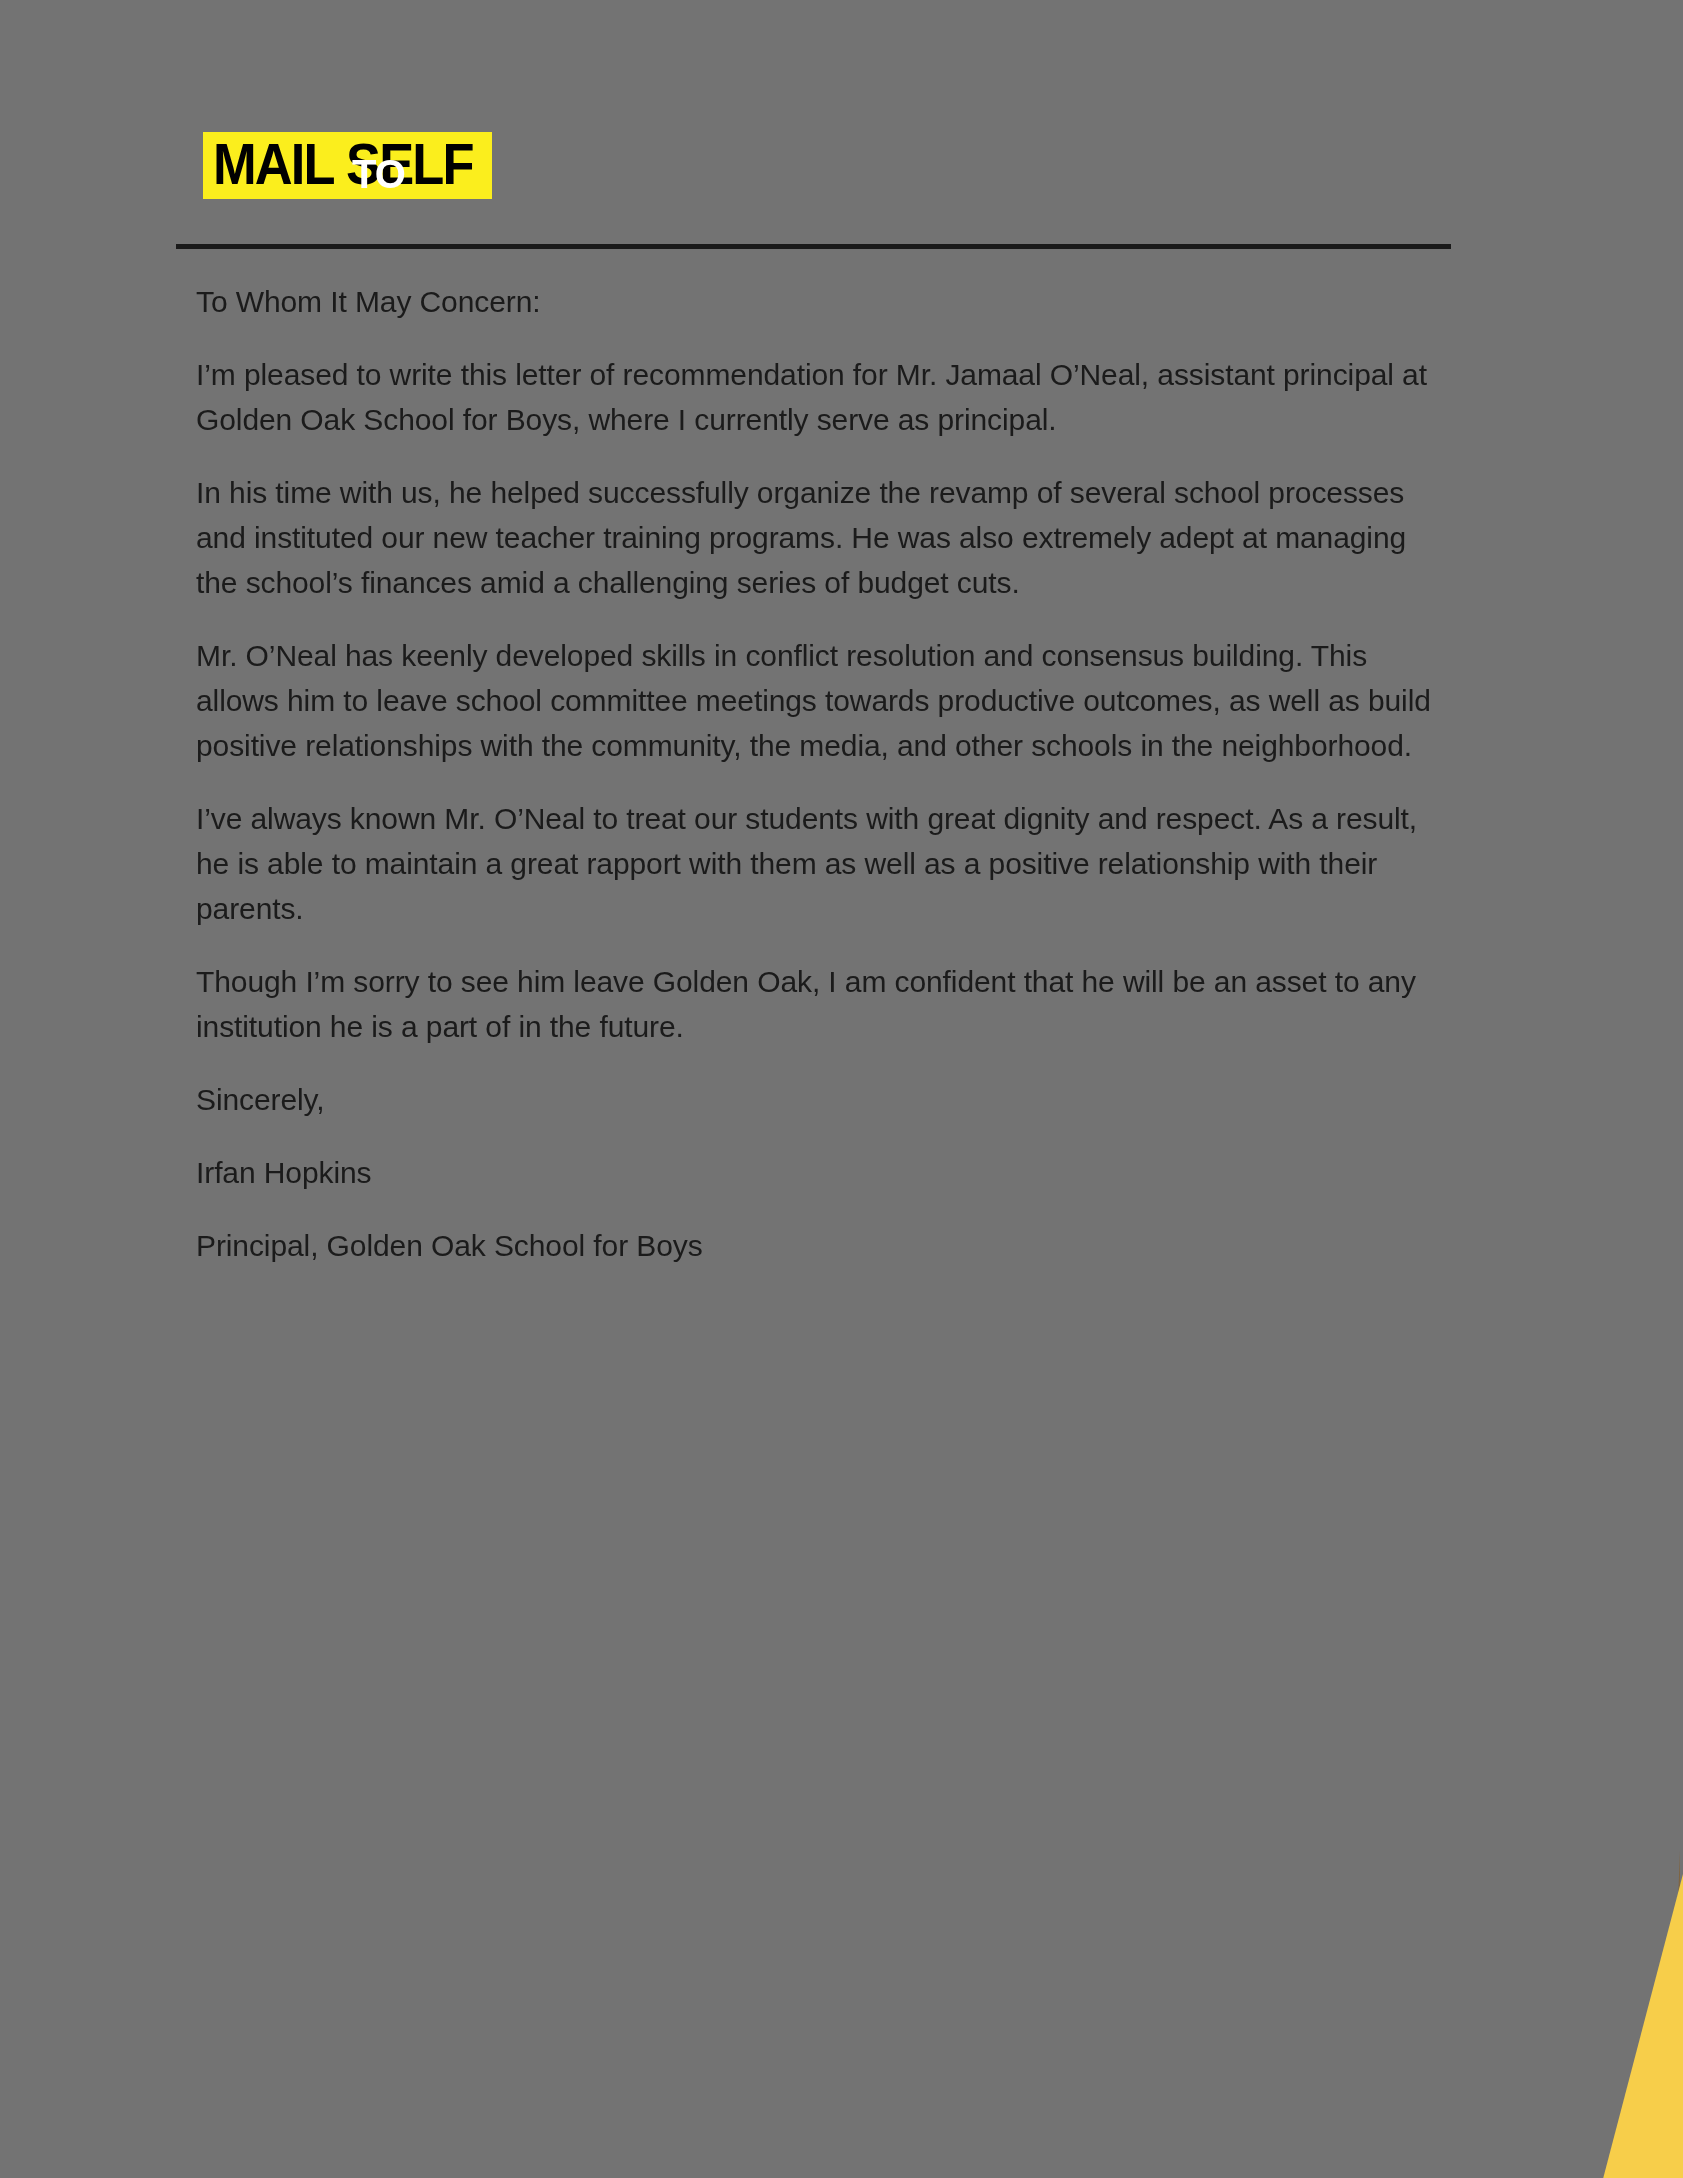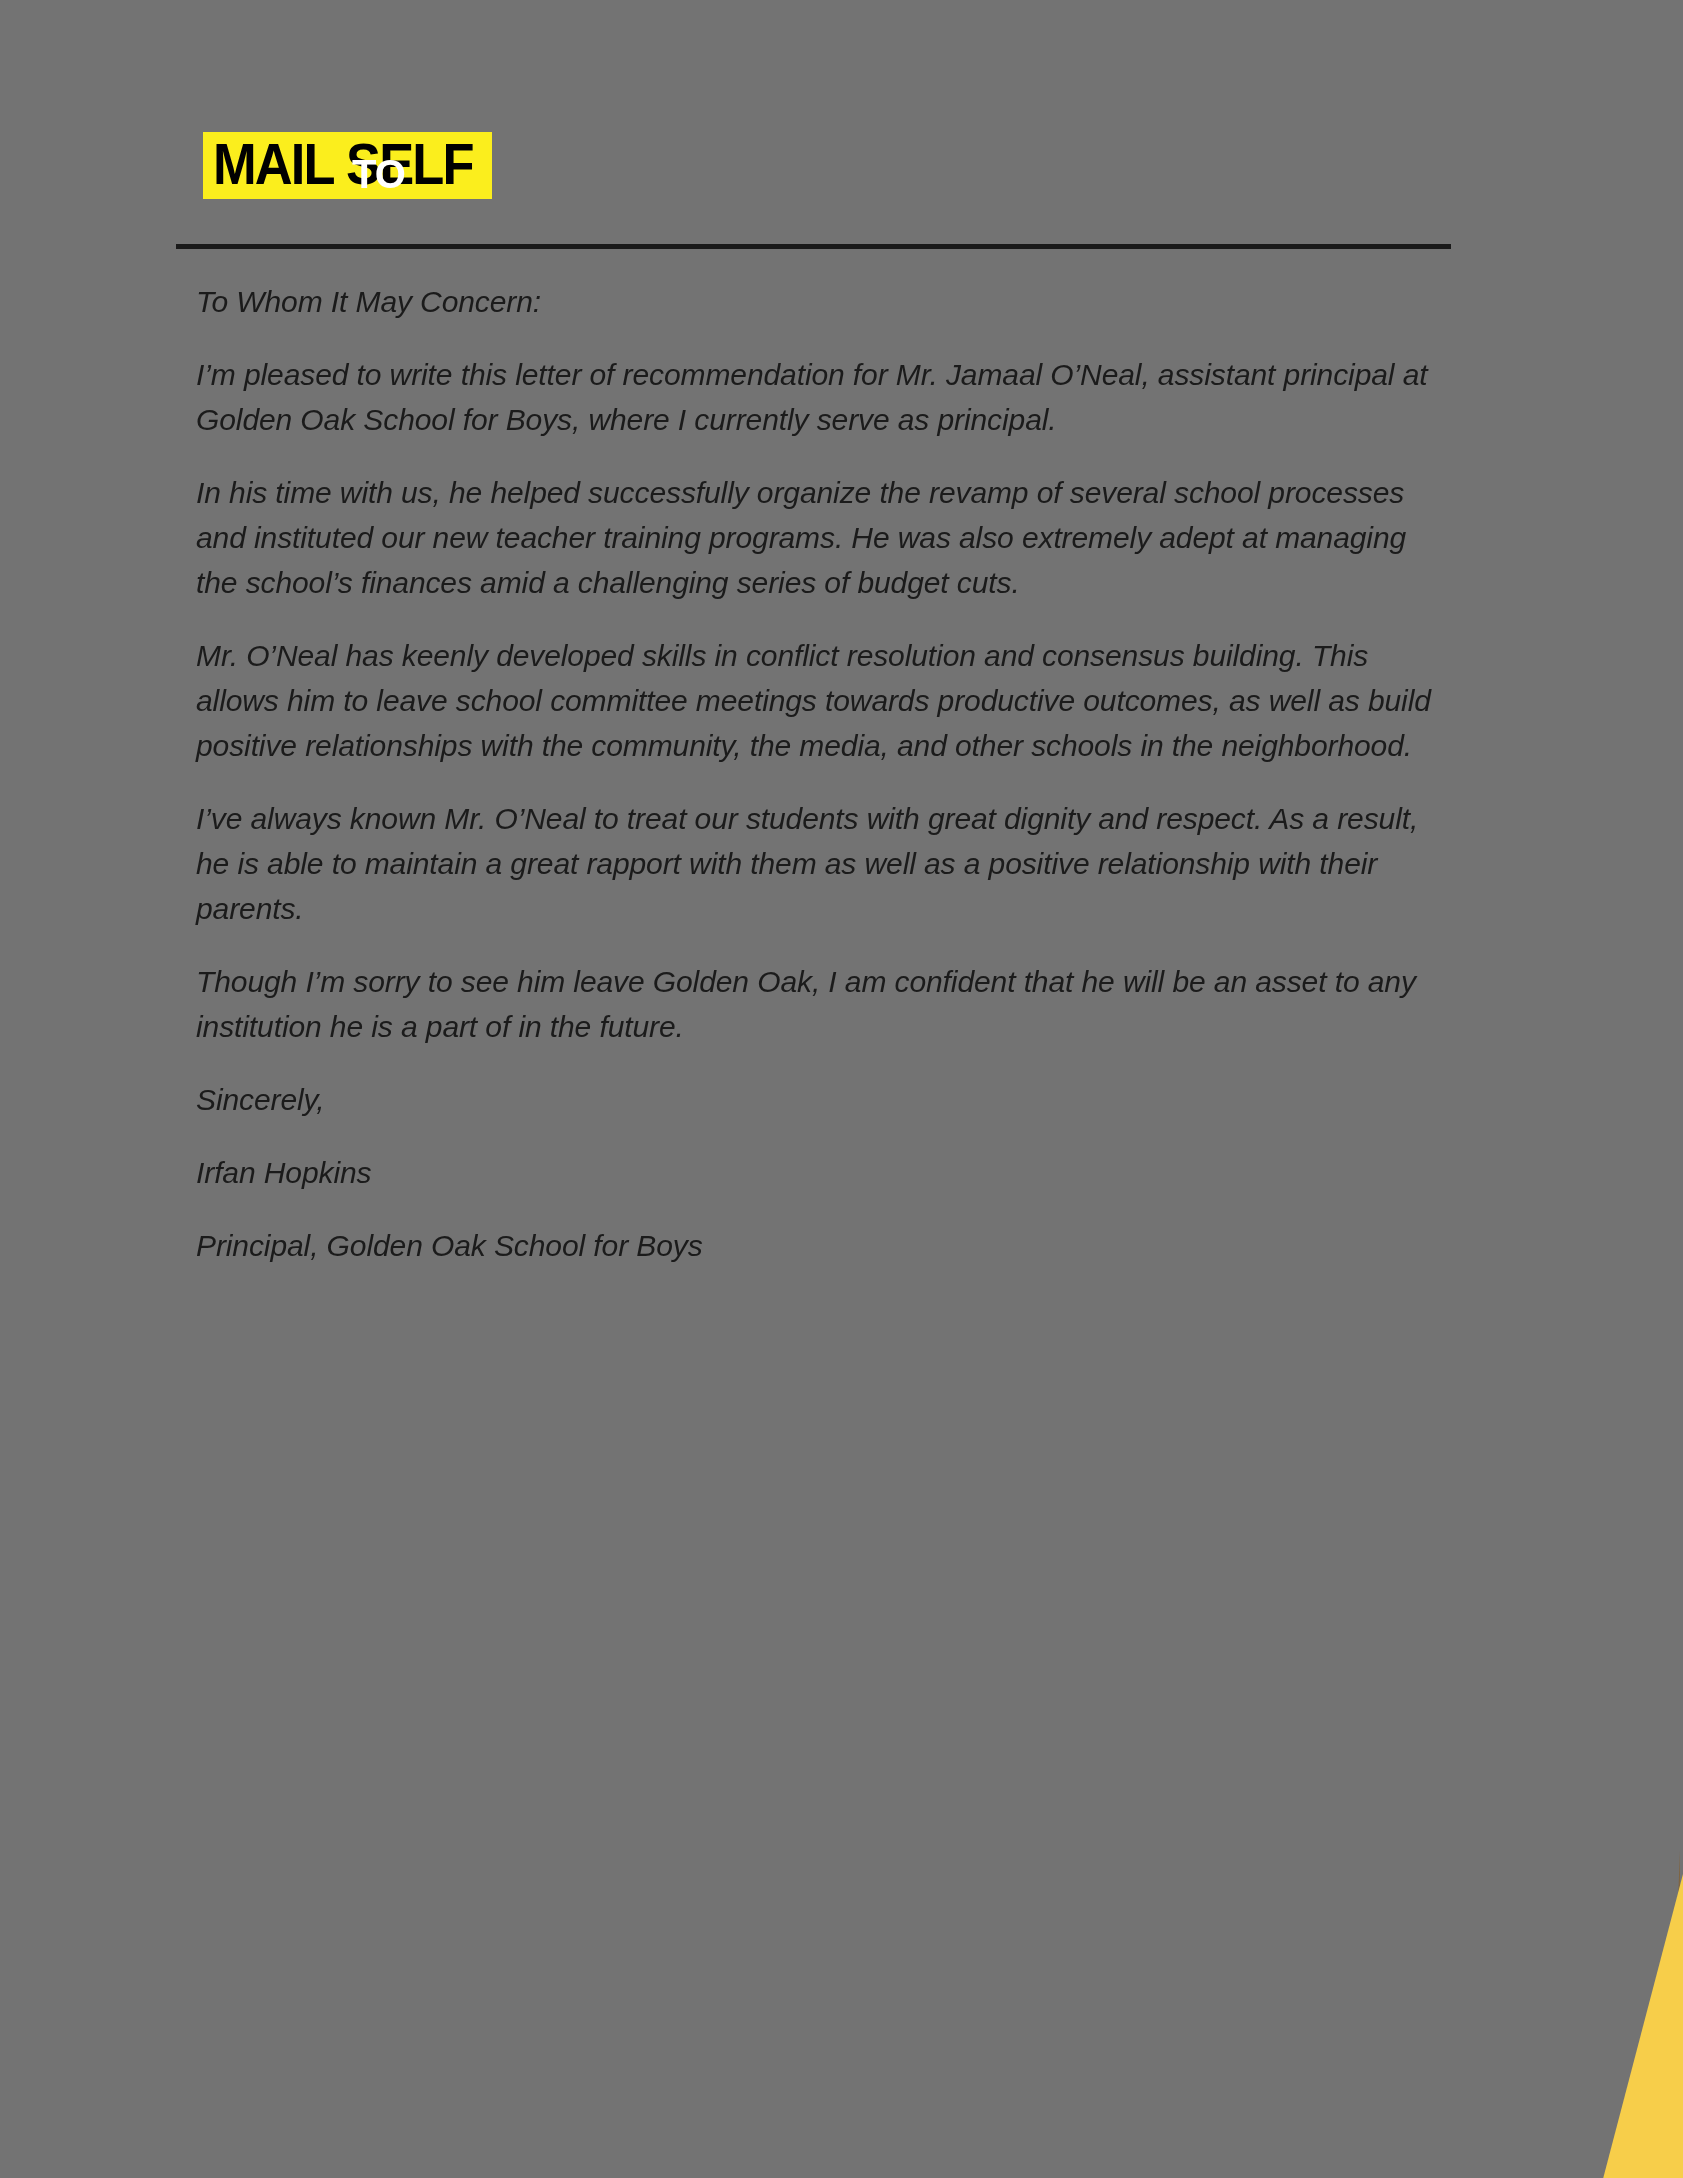--- a/index.html
+++ b/index.html
@@ -79,21 +79,20 @@
   
   #letter-body {
     position: absolute;
     left: 196px;
     top: 279px;
     width: 1259px;
   }
 
   .para {
     font-family: "Liberation Sans", sans-serif;
-    font-style: italic;
     font-size: 30px;
     line-height: 45px;
     color: #1b1b1b;
     margin: 0 0 28px 0;
     letter-spacing: -0.1px;
   }
 
   
   #corner-accent {
     position: absolute;

